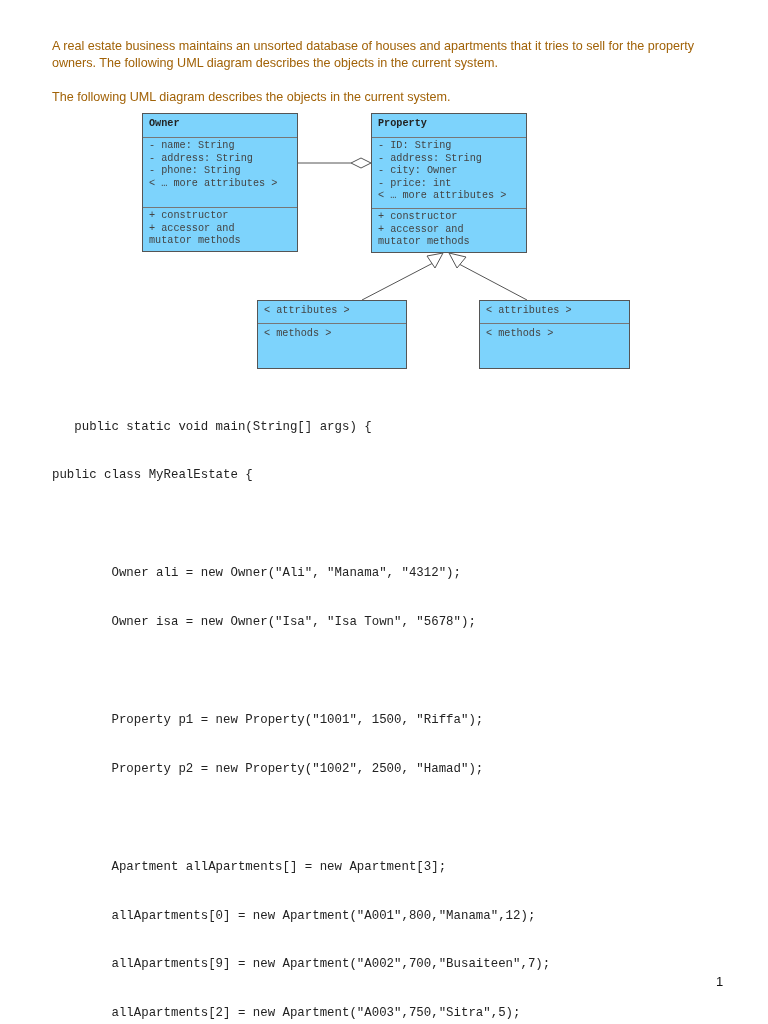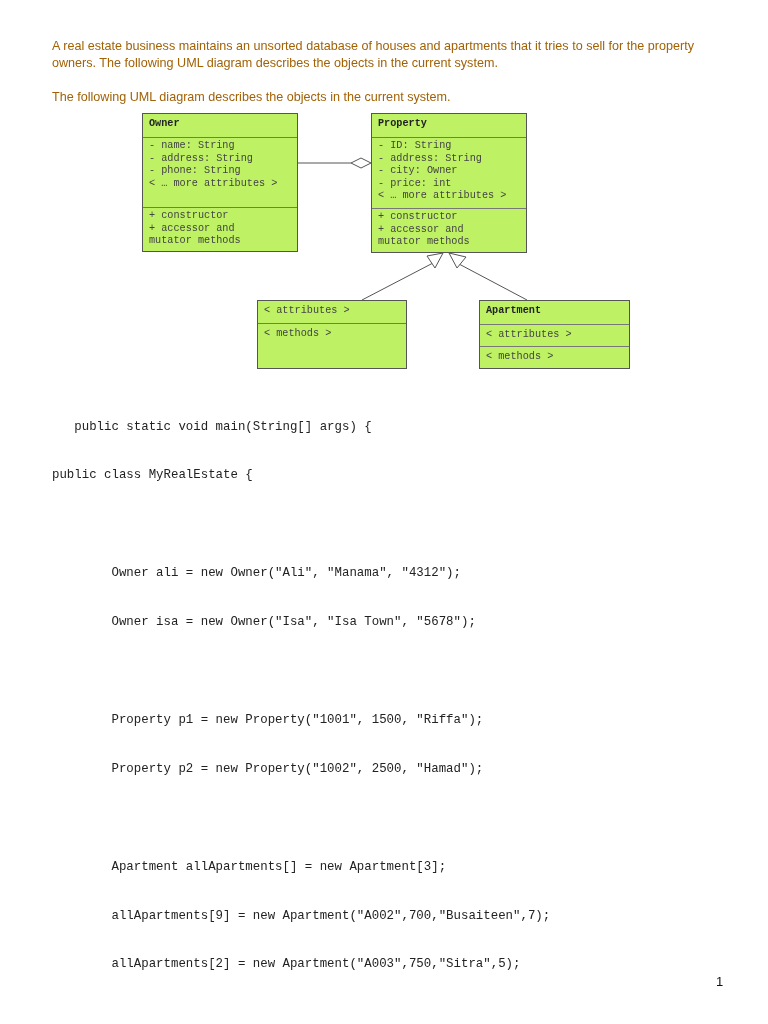--- a/index.html
+++ b/index.html
@@ -1,20 +1,20 @@
 <!DOCTYPE html>
 <html><head>
 <meta charset="utf-8">
 <style>
   html, body { margin:0; padding:0; background:#ffffff; }
   body { width:768px; height:1024px; position:relative; overflow:hidden; color:#1a1a1a; }
   .prose { position:absolute; left:52px; font-family:"Liberation Sans", sans-serif; font-size:12.6px; line-height:17px; color:#a16207; }
   #p1 { top:38px; width:680px; }
   #p2 { top:89px; }
-  .uml { position:absolute; border:1px solid #555; background:#bef264; font-family:"Liberation Mono", monospace; font-size:10.2px; color:#444; box-sizing:border-box; }
+  .uml { position:absolute; border:1px solid #555; background:#7dd3fc; font-family:"Liberation Mono", monospace; font-size:10.2px; color:#444; box-sizing:border-box; }
   .uml .sec { border-top:1px solid #777; padding:2px 6px; box-sizing:border-box; }
   .uml .sec:first-child { border-top:none; }
   .uml .title { font-weight:bold; color:#222; padding:4px 6px; }
   .uml .line { line-height:12.6px; white-space:pre; }
   svg.conn { position:absolute; left:0; top:0; }
   .code { position:absolute; left:52px; top:386px; font-family:"Liberation Mono", monospace; font-size:12.4px; line-height:16.3px; color:#222; white-space:pre; }
   .code .ln { height:16.3px; }
   .pagenum { position:absolute; left:716px; top:974px; font-family:"Liberation Sans", sans-serif; font-size:13px; color:#111; }
 </style>
 </head>
@@ -67,41 +67,41 @@
   <div class="uml" style="left:257px; top:300px; width:150px; height:69px;">
     <div class="sec" style="height:22px; padding-top:4px;">
       <div class="line">&lt; attributes &gt;</div>
     </div>
     <div class="sec" style="padding-top:4px;">
       <div class="line">&lt; methods &gt;</div>
     </div>
   </div>
 
   <div class="uml" style="left:479px; top:300px; width:151px; height:69px;">
-    <div class="sec title" style="height:23px;">Apartment</div>
     <div class="sec" style="height:22px; padding-top:4px;">
       <div class="line">&lt; attributes &gt;</div>
     </div>
     <div class="sec" style="padding-top:4px;">
       <div class="line">&lt; methods &gt;</div>
     </div>
   </div>
 </div>
 
 <div class="code">
   <div class="ln">   public static void main(String[] args) {</div>
   <div class="ln">public class MyRealEstate {</div>
   <div class="ln"></div>
   <div class="ln">        Owner ali = new Owner("Ali", "Manama", "4312");</div>
   <div class="ln">        Owner isa = new Owner("Isa", "Isa Town", "5678");</div>
   <div class="ln"></div>
   <div class="ln">        Property p1 = new Property("1001", 1500, "Riffa");</div>
   <div class="ln">        Property p2 = new Property("1002", 2500, "Hamad");</div>
   <div class="ln"></div>
   <div class="ln">        Apartment allApartments[] = new Apartment[3];</div>
+  <div class="ln">        allApartments[0] = new Apartment("A001",800,"Manama",12);</div>
   <div class="ln">        allApartments[9] = new Apartment("A002",700,"Busaiteen",7);</div>
   <div class="ln">        allApartments[2] = new Apartment("A003",750,"Sitra",5);</div>
   
   
   
   
   
   
   
   

